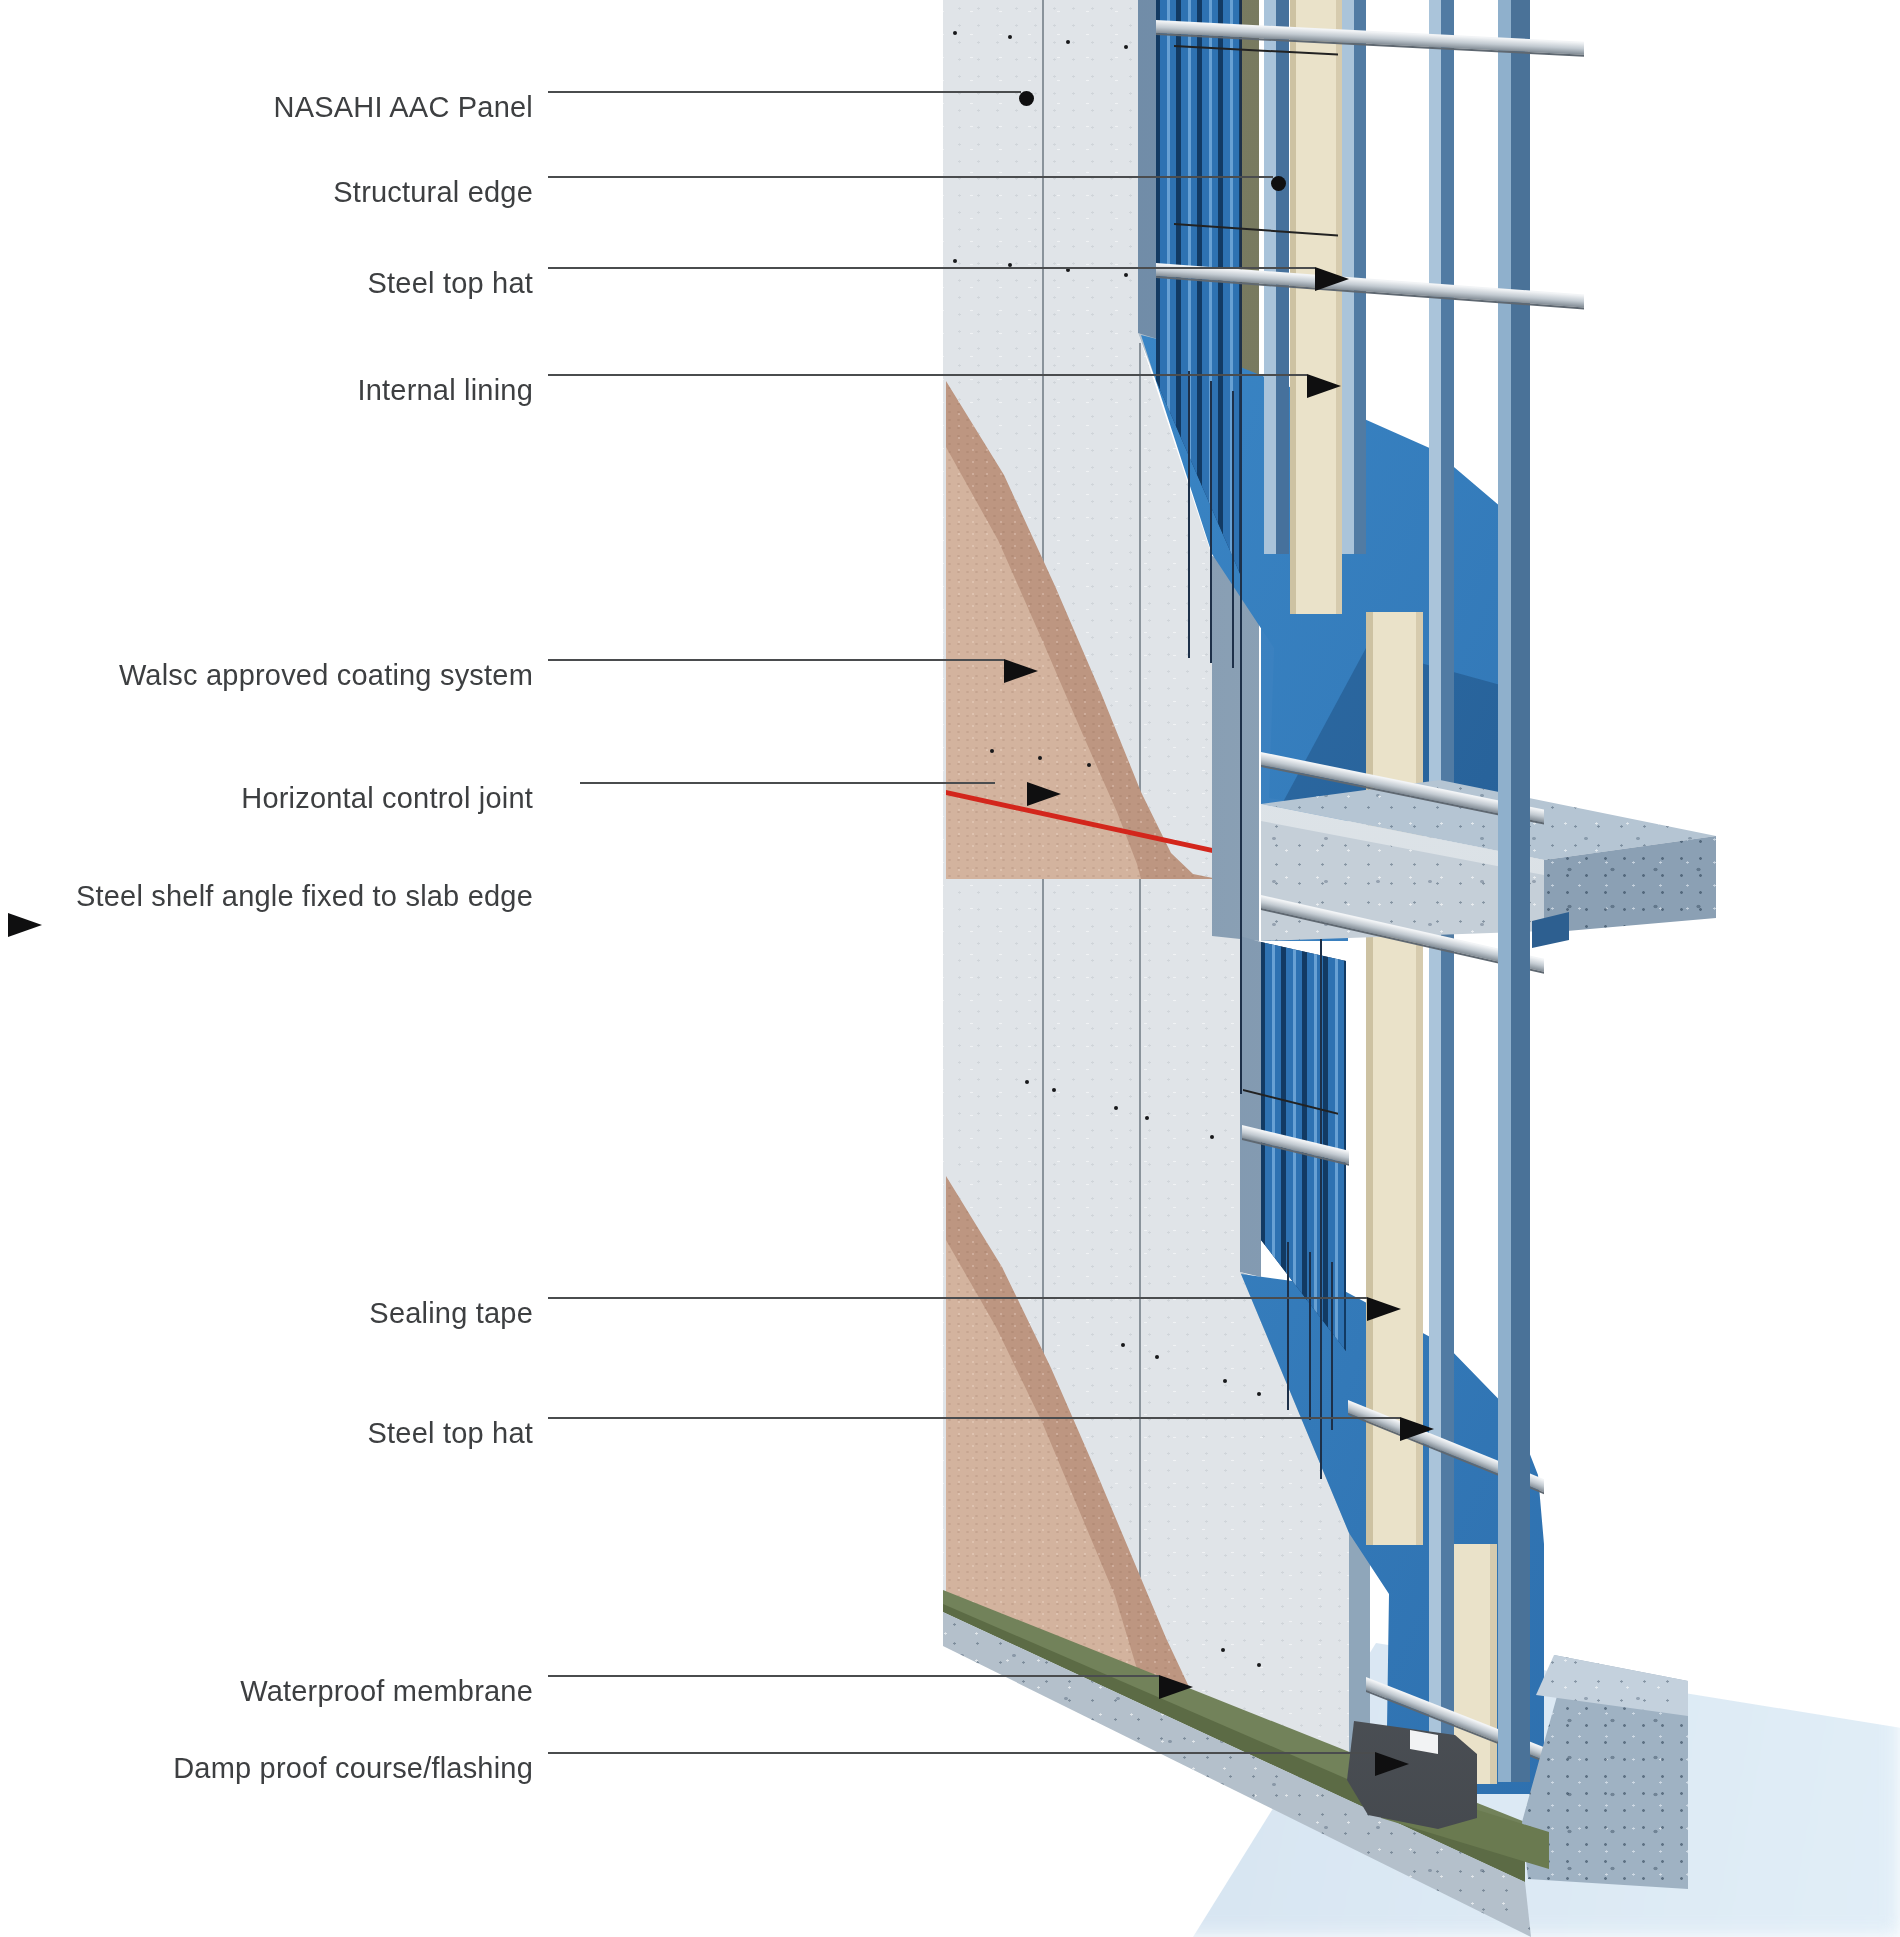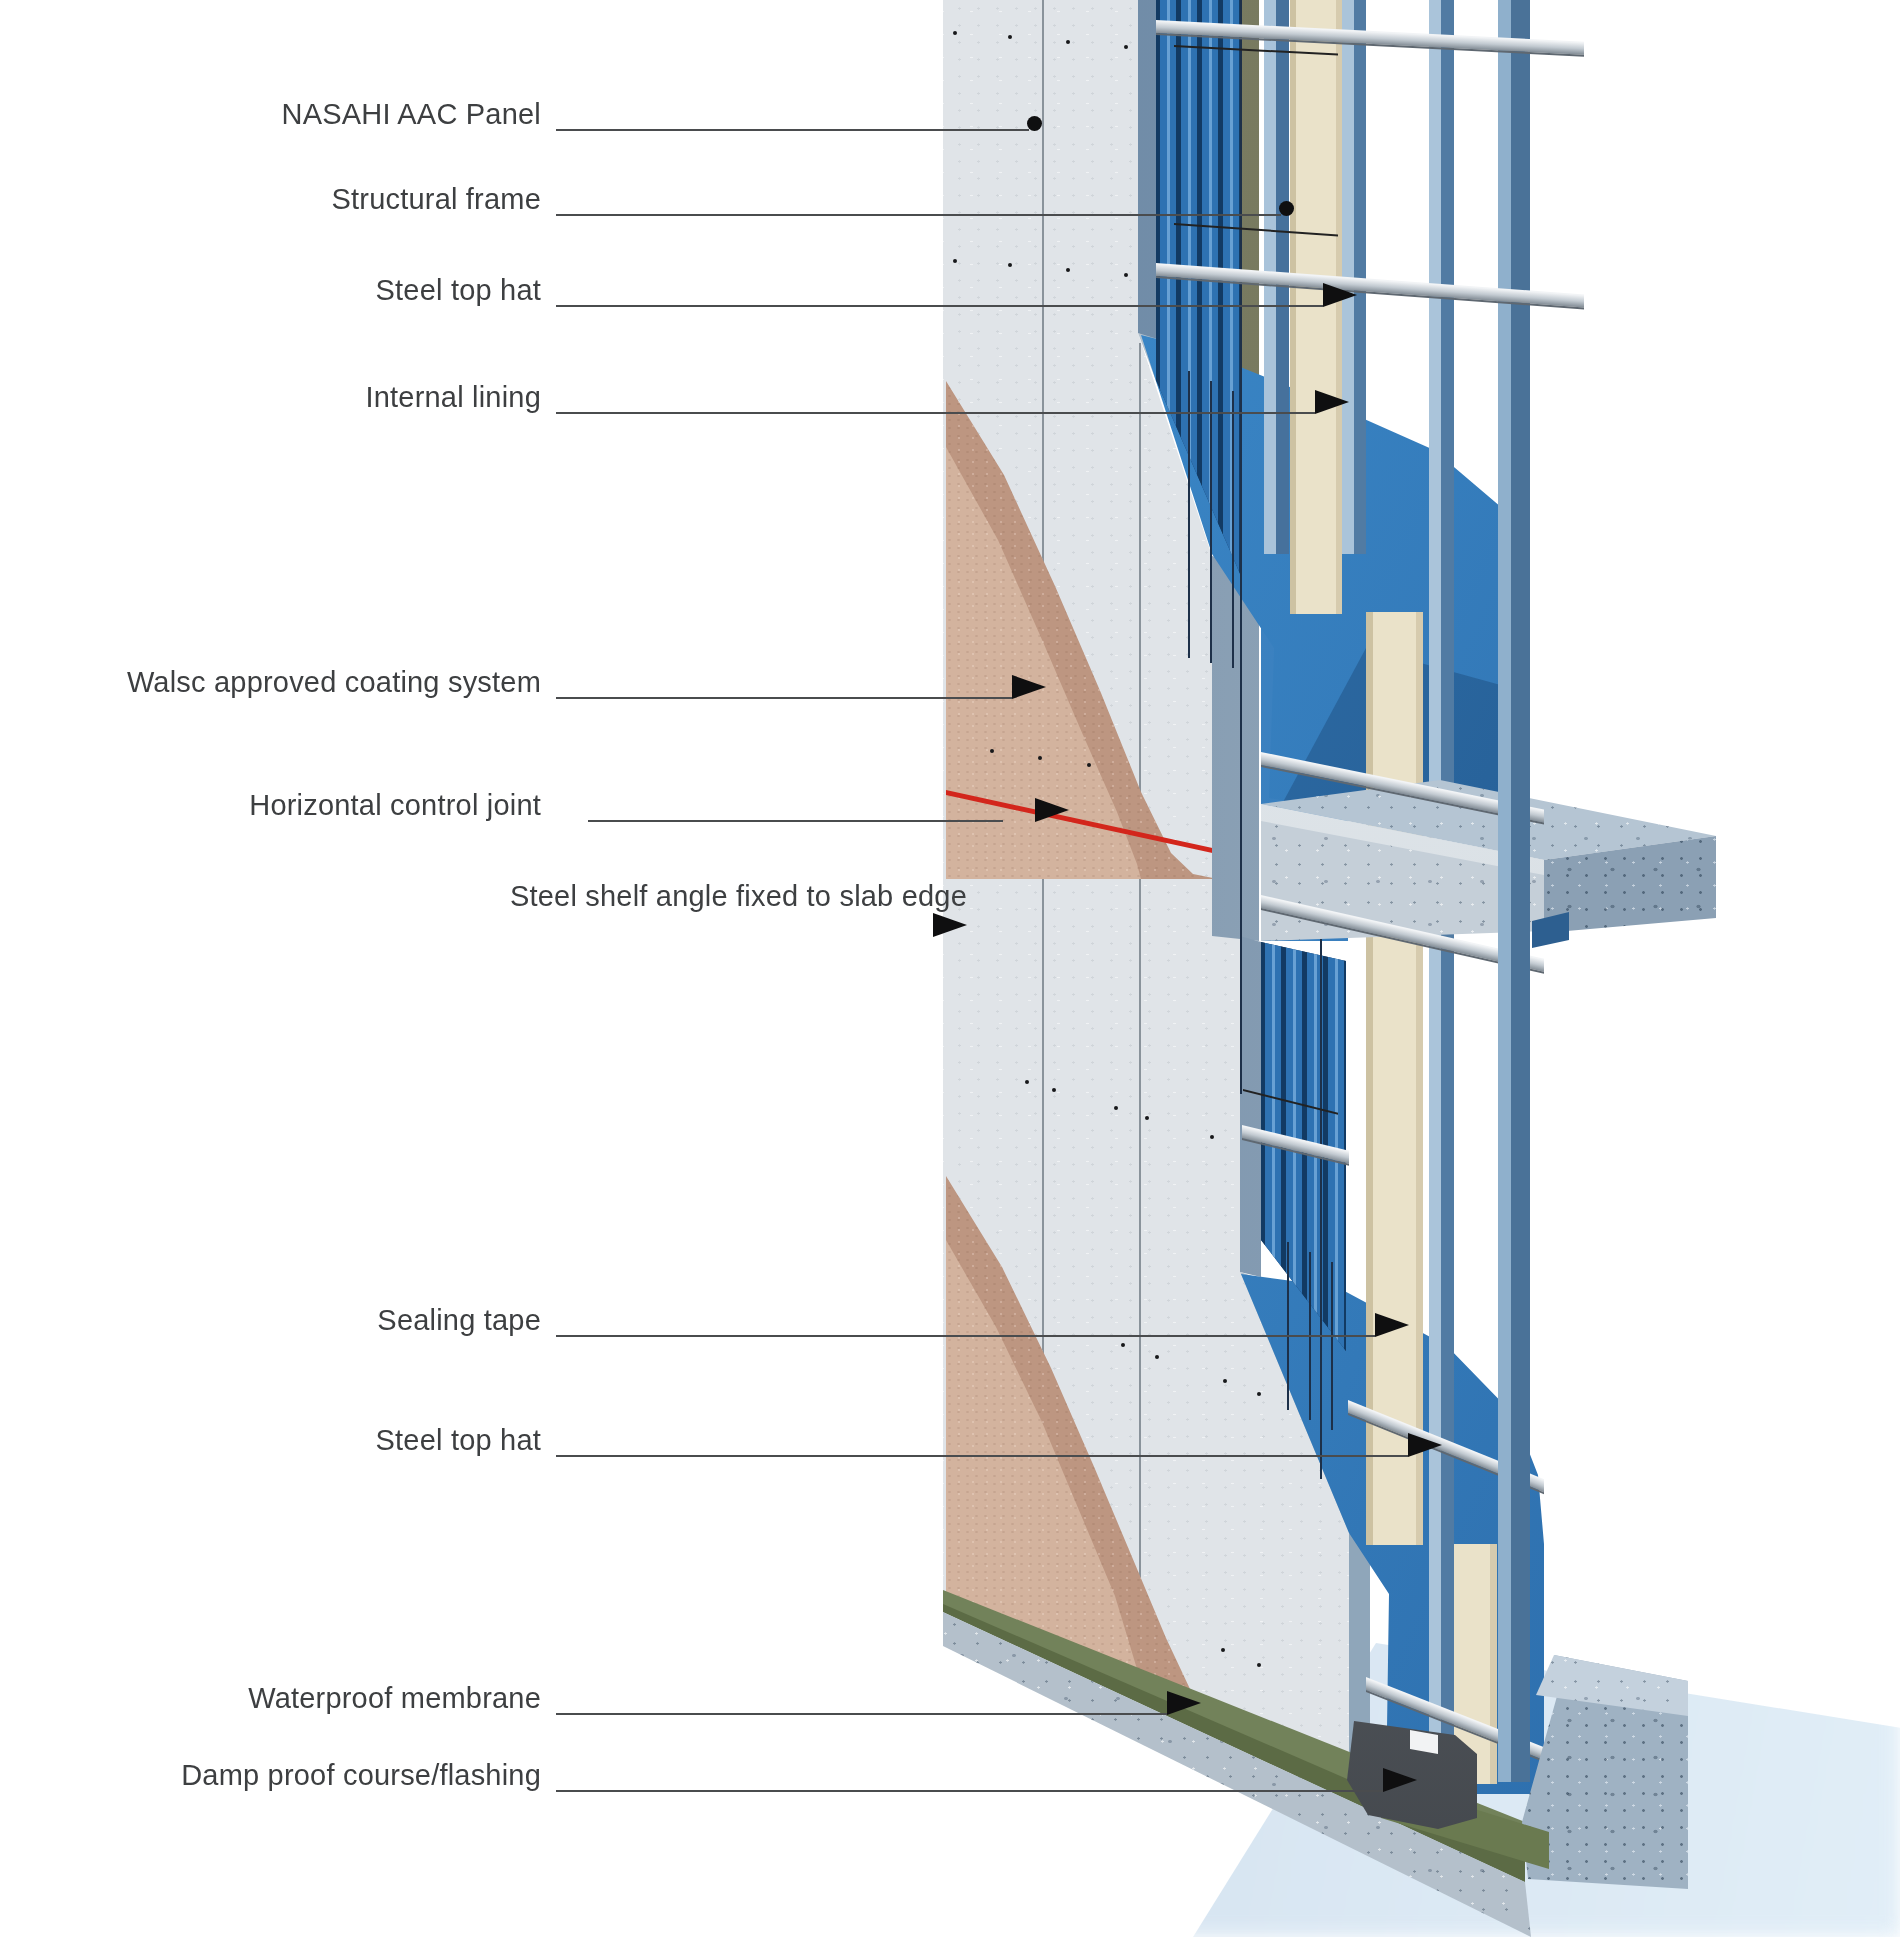--- a/index.html
+++ b/index.html
@@ -31,21 +31,21 @@
       #123a63 0 5px,#2e72b2 5px 12px,#68a1d4 12px 15px,#2e72b2 15px 21px);}
   .rail{position:absolute;height:13px;transform-origin:left top;
         background:linear-gradient(180deg,#f2f4f6 8%,#c2cad1 55%,#838d96 100%);
         border-bottom:2px solid #5f6871;pointer-events:none;}
   .joint{position:absolute;width:2px;background:rgba(110,120,130,.75);pointer-events:none;}
   .cable{position:absolute;width:2px;background:#1d3049;pointer-events:none;}
   .fix{position:absolute;height:2px;background:#222;transform-origin:left top;pointer-events:none;}
   .pdot{position:absolute;width:4px;height:4px;border-radius:50%;background:#17181a;pointer-events:none;}
 
   
-  .callout{position:absolute;left:16px;display:flex;align-items:flex-end;height:40px;pointer-events:none;}
+  .callout{position:absolute;left:8px;display:flex;align-items:flex-start;height:40px;pointer-events:none;}
   .co-label{width:525px;text-align:right;font-size:29px;color:#3d3f41;letter-spacing:0.2px;white-space:nowrap;}
   .co-line{height:2px;background:#4a4c4e;margin-left:15px;}
   .co-dot{width:15px;height:15px;border-radius:50%;background:#0f0f10;margin-left:-2px;flex:none;}
   .co-arr{width:0;height:0;border-top:12px solid transparent;border-bottom:12px solid transparent;
           border-left:34px solid #0f0f10;flex:none;}
 </style>
 </head>
 <body>
 
 <div id="stage">
@@ -156,21 +156,21 @@
   <div class="pdot" style="left:1257px;top:1392px;"></div>
   <div class="pdot" style="left:1221px;top:1648px;"></div>
   <div class="pdot" style="left:1257px;top:1663px;"></div>
 
   <div class="callout" style="top:91px;">
     <span class="co-label">NASAHI AAC Panel</span>
     <span class="co-line" style="width:473px;"></span>
     <span class="co-dot"></span>
   </div>
   <div class="callout" style="top:176px;">
-    <span class="co-label">Structural frame</span>
+    <span class="co-label">Structural edge</span>
     <span class="co-line" style="width:725px;"></span>
     <span class="co-dot"></span>
   </div>
   <div class="callout" style="top:267px;">
     <span class="co-label">Steel top hat</span>
     <span class="co-line" style="width:767px;"></span>
     <span class="co-arr"></span>
   </div>
   <div class="callout" style="top:374px;">
     <span class="co-label">Internal lining</span>

